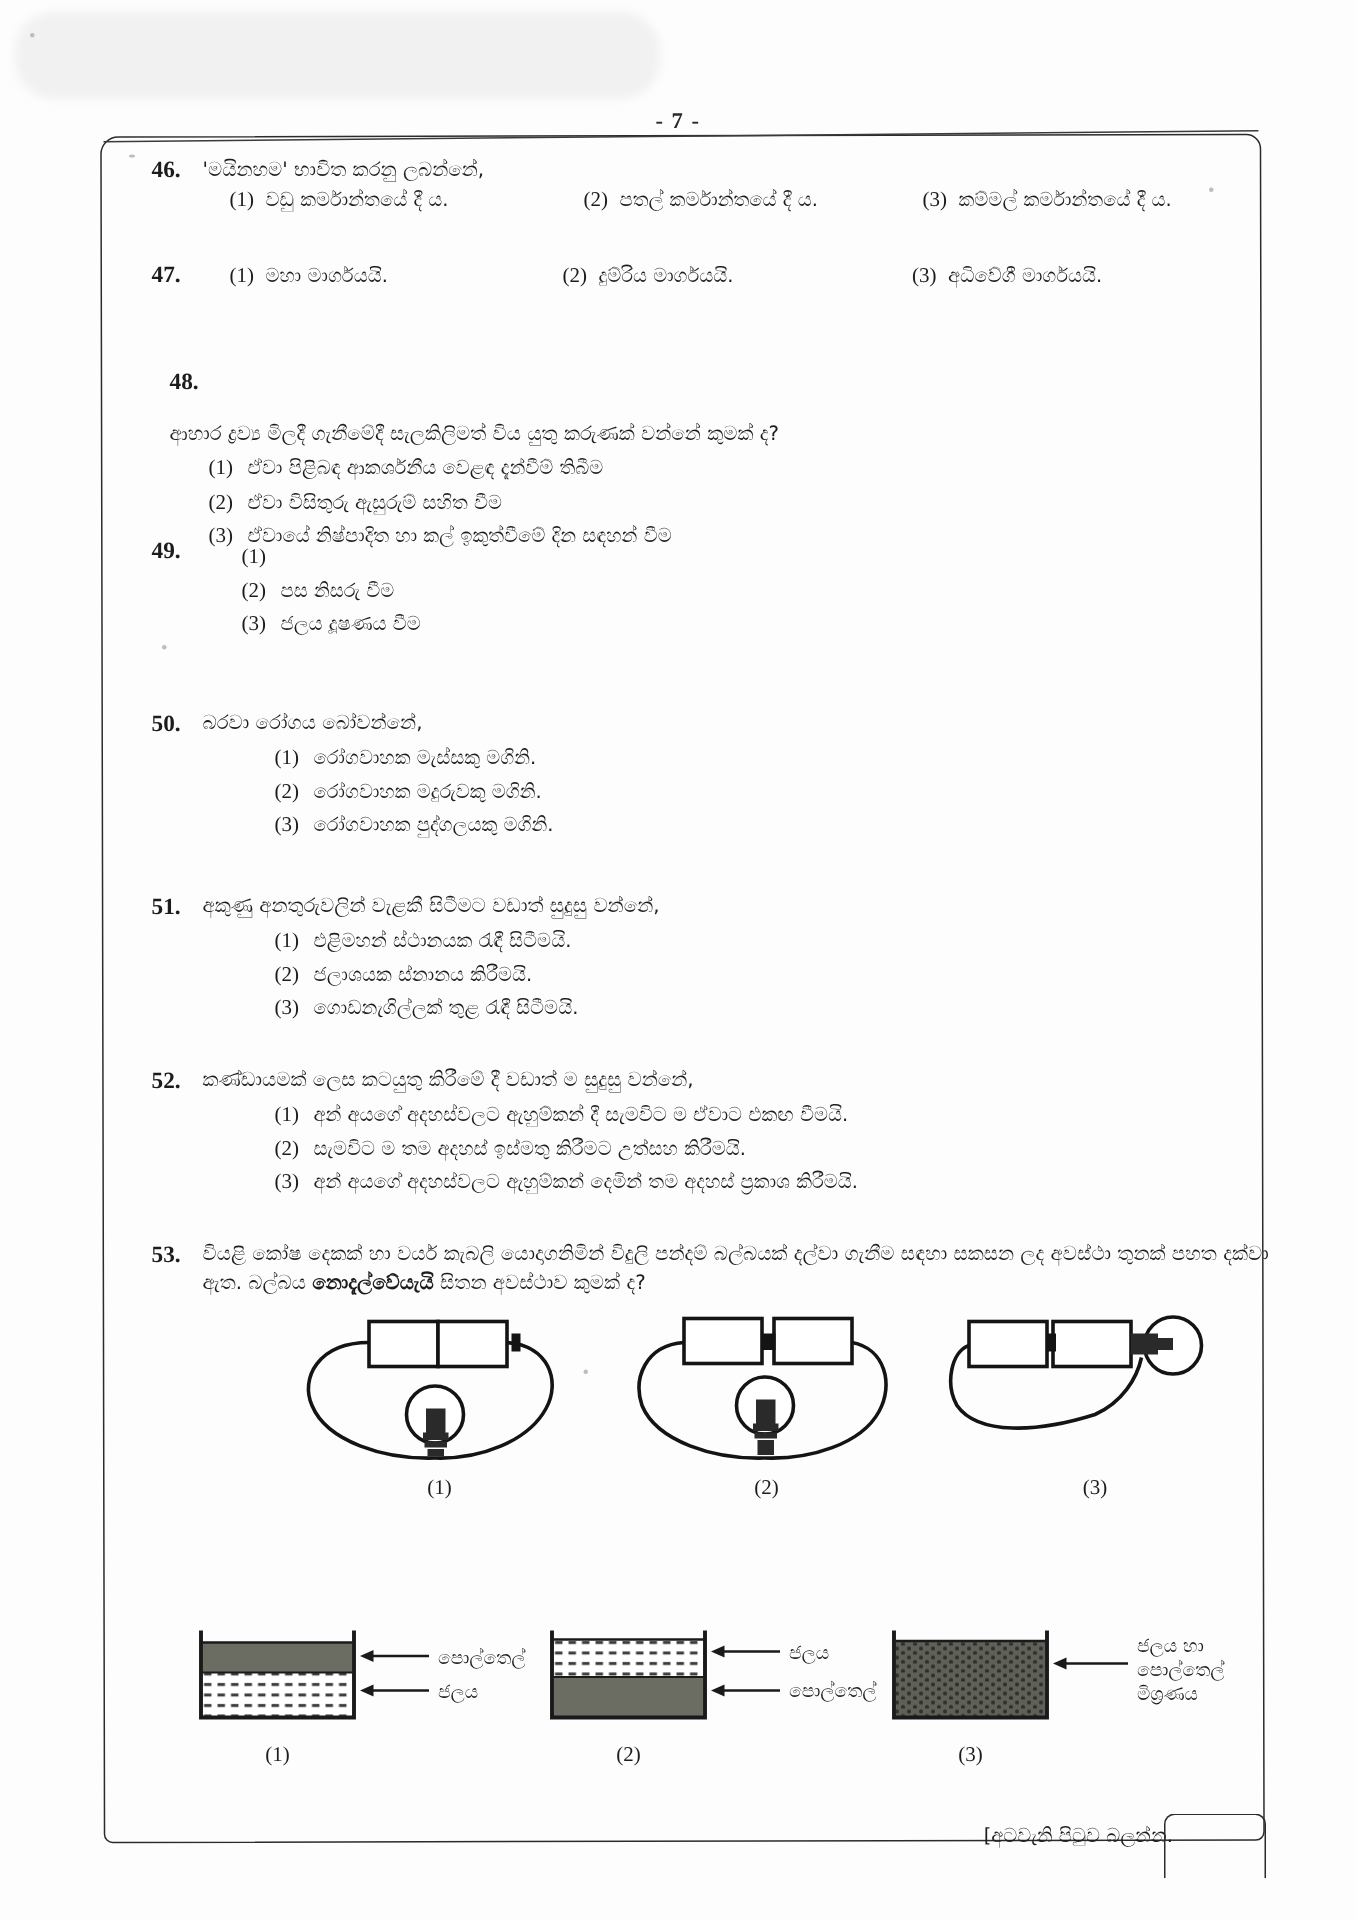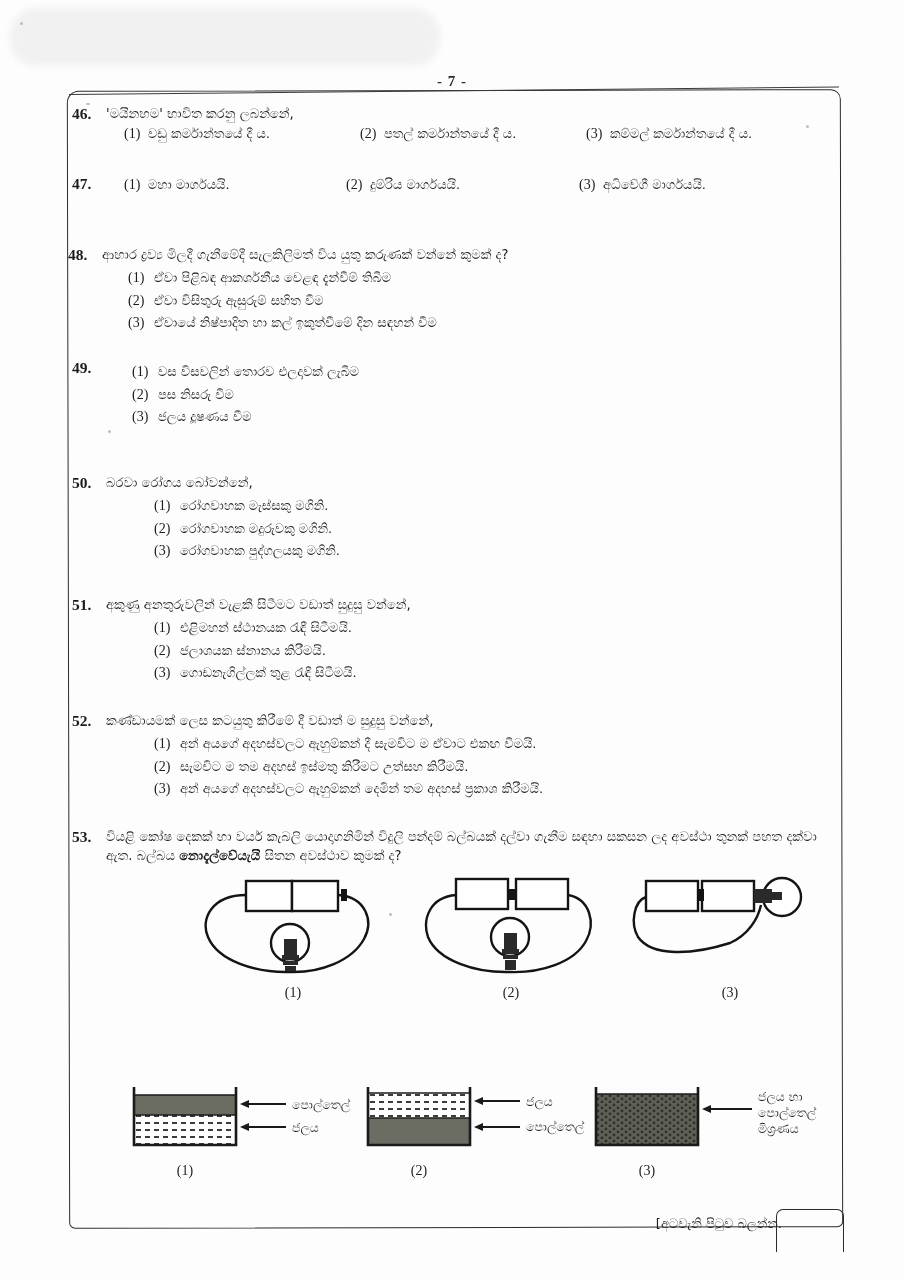--- a/index.html
+++ b/index.html
@@ -75,20 +75,21 @@
     position: absolute;
     left: 68px;
     top: 90px;
     width: 772px;
     height: 1136px;
   }
   .q {
     position: absolute;
     display: flex;
     align-items: flex-start;
+    margin-left: 29px;
   }
   .qnum {
     font-family: "Liberation Serif", "DejaVu Serif", serif;
     font-size: 15.5px;
     font-weight: bold;
     color: #1c1c1c;
     width: 34px;
     flex: 0 0 34px;
     text-align: left;
     padding-top: 1px;
@@ -270,21 +271,21 @@
             <span class="opt-text">දුම්රිය මාර්ගයයි.</span>
           </div>
           <div class="opt-inline" style="left:455px;">
             <span class="opt-mark">(3)</span>
             <span class="opt-text">අධිවේගී මාර්ගයයි.</span>
           </div>
         </div>
       </div>
     </div>
 
-    <div class="q" style="left:0; top:155px; width:760px;">
+    <div class="q" style="left:16px; top:155px; width:760px;flex-direction:column;">
       <div class="qnum">48.</div>
       <div class="qbody">
         <div class="stem">ආහාර ද්‍රව්‍ය මිලදී ගැනීමේදී සැලකිලිමත් විය යුතු කරුණක් වන්නේ කුමක් ද?</div>
         <div class="opts">
           <div class="opt">
             <span class="opt-mark">(1)</span>
             <span class="opt-text">ඒවා පිළිබඳ ආකර්ශනීය වෙළඳ දැන්වීම් තිබීම</span>
           </div>
           <div class="opt">
             <span class="opt-mark">(2)</span>
@@ -297,21 +298,20 @@
         </div>
       </div>
     </div>
 
     <div class="q" style="left:4px; top:268px; width:760px;">
       <div class="qnum">49.</div>
       <div class="qbody">
         <div class="opts">
           <div class="opt">
             <span class="opt-mark">(1)</span>
-            <span class="opt-text">වස විසවලින් තොරව එලදාවක් ලැබීම</span>
           </div>
           <div class="opt">
             <span class="opt-mark">(2)</span>
             <span class="opt-text">පස නිසරු වීම</span>
           </div>
           <div class="opt">
             <span class="opt-mark">(3)</span>
             <span class="opt-text">ජලය දූෂණය වීම</span>
           </div>
         </div>

